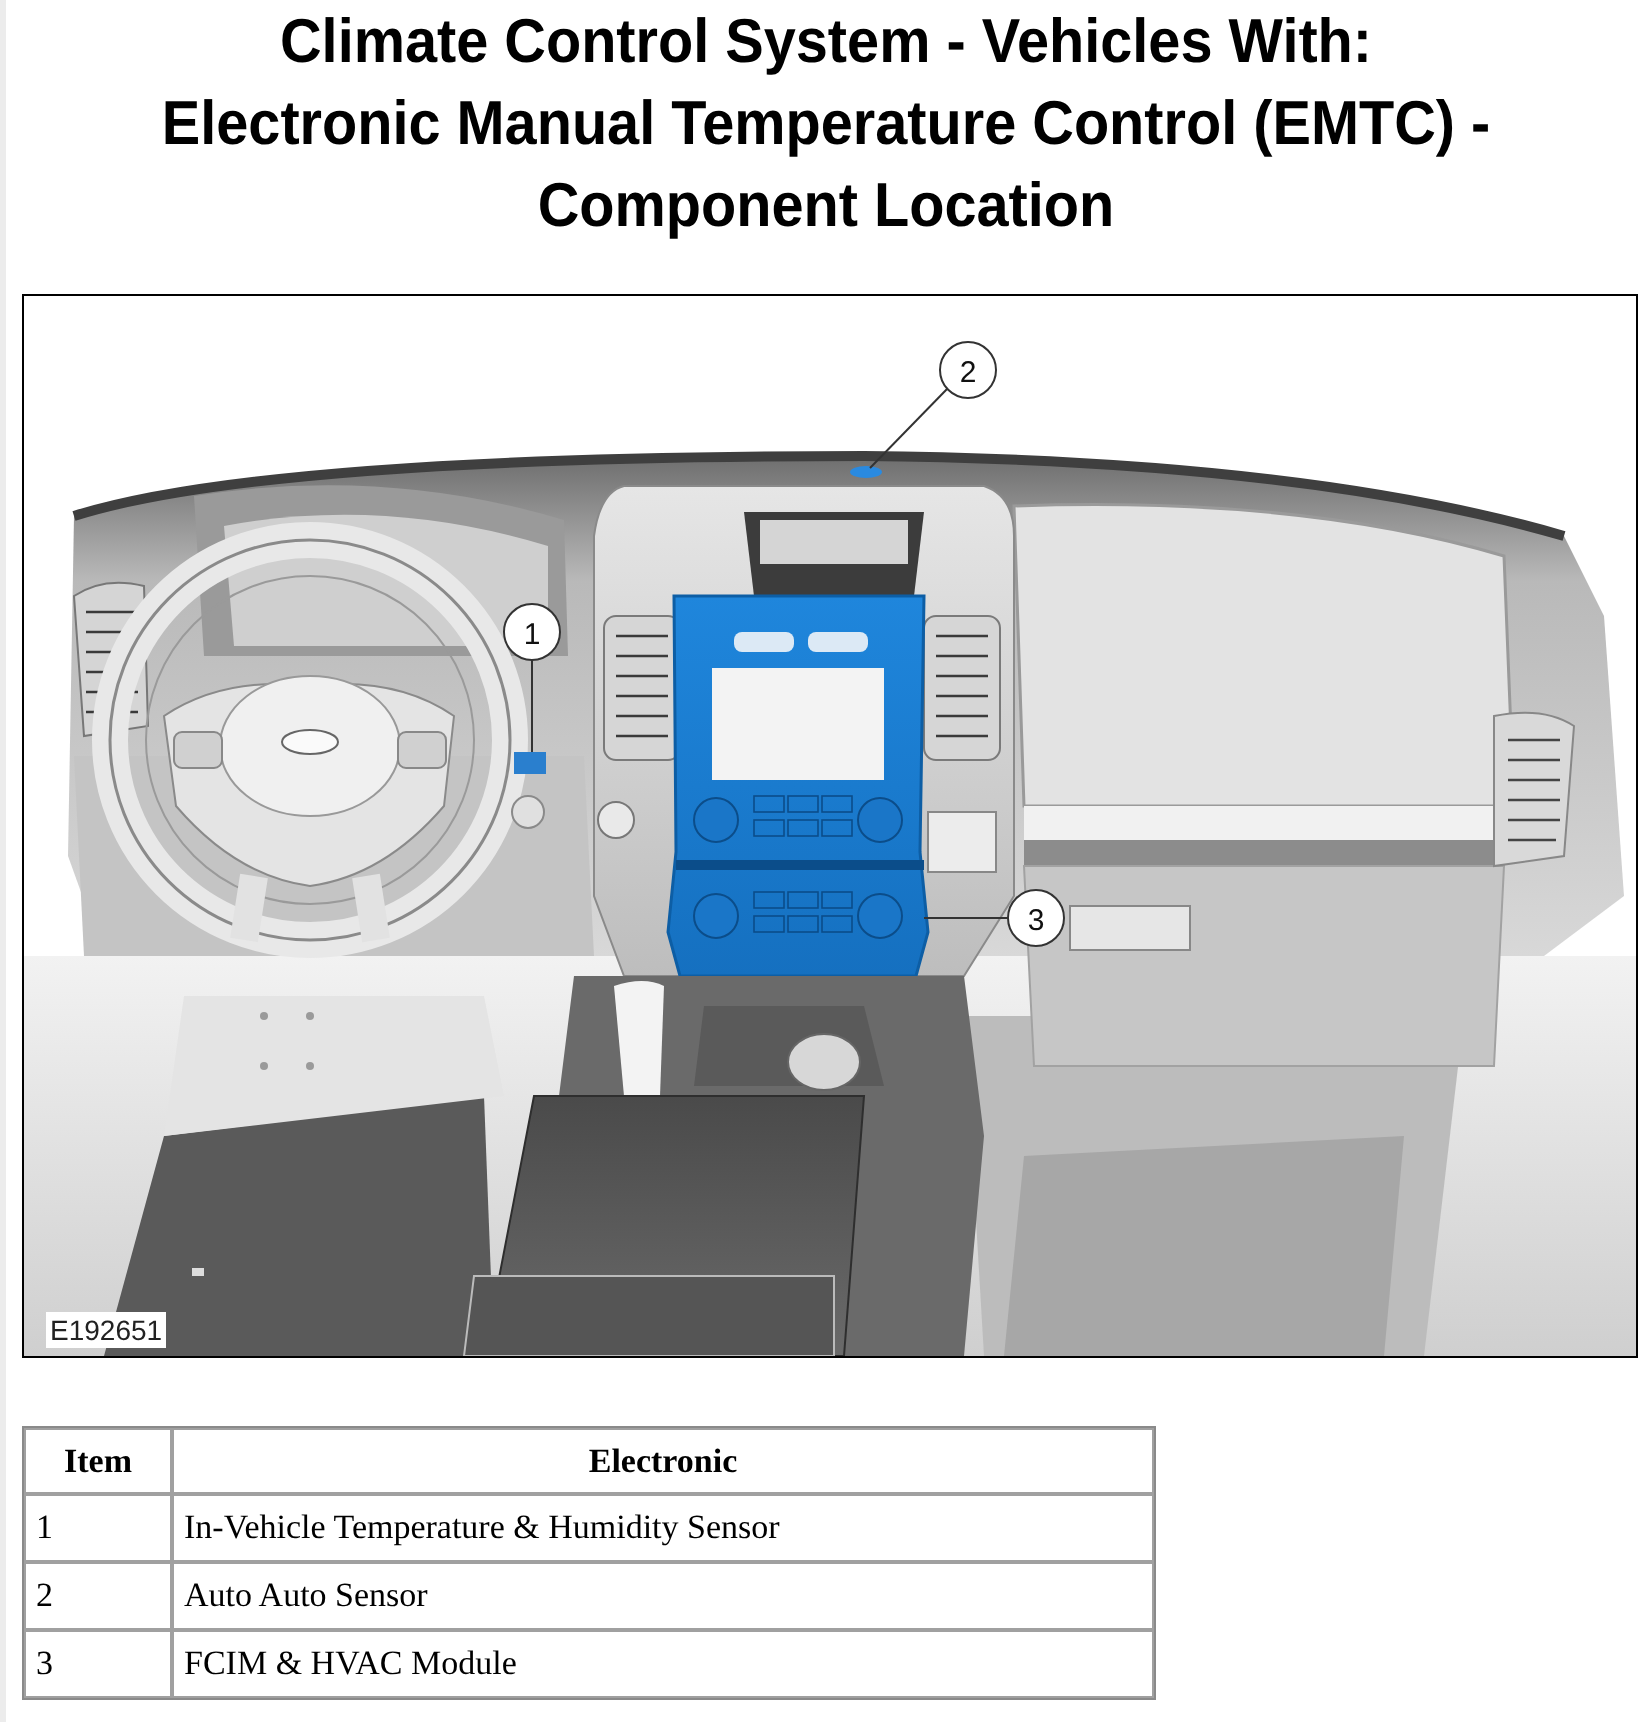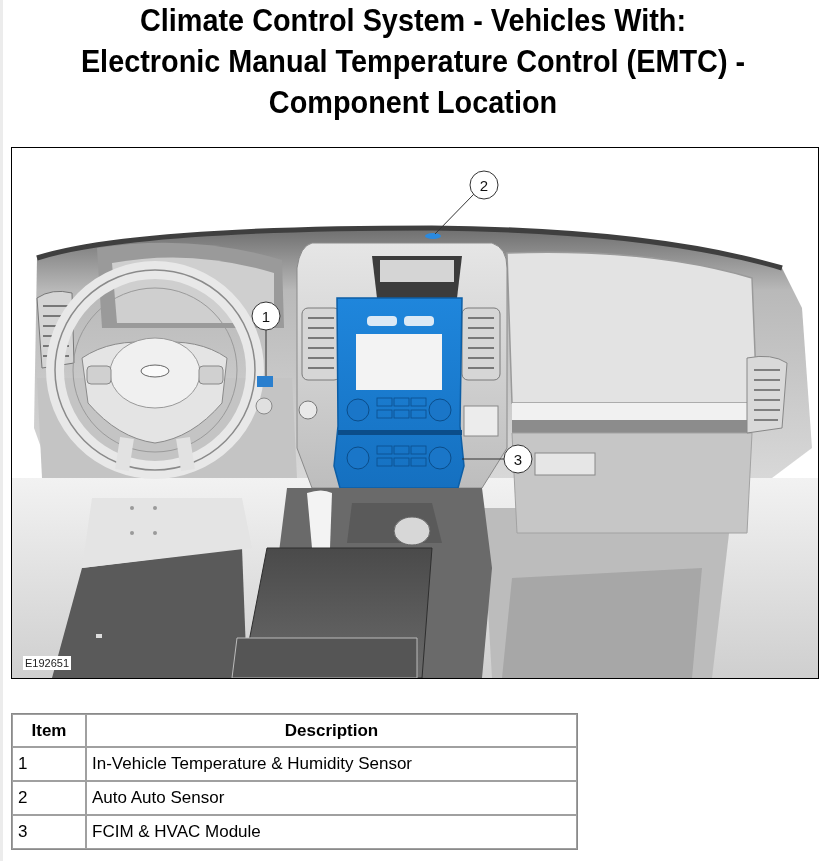--- a/index.html
+++ b/index.html
@@ -12,27 +12,27 @@
     transform: scaleX(0.93); transform-origin: center top;
   }
   .title span { display: block; }
   .figure {
     position: absolute; left: 11px; top: 147px; width: 806px; height: 530px;
     border: 1px solid #000; background: #fff; overflow: hidden;
   }
   .figure svg { position: absolute; left: 0; top: 0; }
   .fig-id {
     position: absolute; left: 11px; top: 508px; font-family: "Liberation Sans", sans-serif;
-    font-size: 11px; color: #222; background: #fff; padding: 1px 2px;
+    font-size: 14px; color: #222; background: #fff; padding: 1px 2px;
   }
   table.legend {
     position: absolute; left: 11px; top: 713px; width: 567px;
     border-collapse: separate; border-spacing: 0;
     border: 1px solid #8a8a8a;
-    font-family: Liberation Sans, sans-serif; font-size: 17px; color: #000;
+    font-family: Liberation Serif, serif; font-size: 17px; color: #000;
   }
   table.legend th, table.legend td {
     border: 1px solid #a0a0a0; height: 32px; padding: 0 5px; vertical-align: middle;
   }
   table.legend th { font-weight: bold; text-align: center; height: 31px; }
   table.legend th.item-col { width: 62px; }
   table.legend td.item-cell { text-align: left; }
 </style>
 </head>
 <body>
@@ -218,21 +218,21 @@
       <text x="506" y="317" text-anchor="middle" font-family="Liberation Sans, sans-serif" font-size="15" fill="#111">3</text>
     </g>
   </svg>
   <div class="fig-id">E192651</div>
 </div>
 
 <table class="legend">
   <thead>
     <tr>
       <th class="item-col">Item</th>
-      <th>Description</th>
+      <th>Electronic</th>
     </tr>
   </thead>
   <tbody>
     <tr>
       <td class="item-cell">1</td>
       <td>In-Vehicle Temperature &amp; Humidity Sensor</td>
     </tr>
     <tr>
       <td class="item-cell">2</td>
       <td>Auto Auto Sensor</td>

